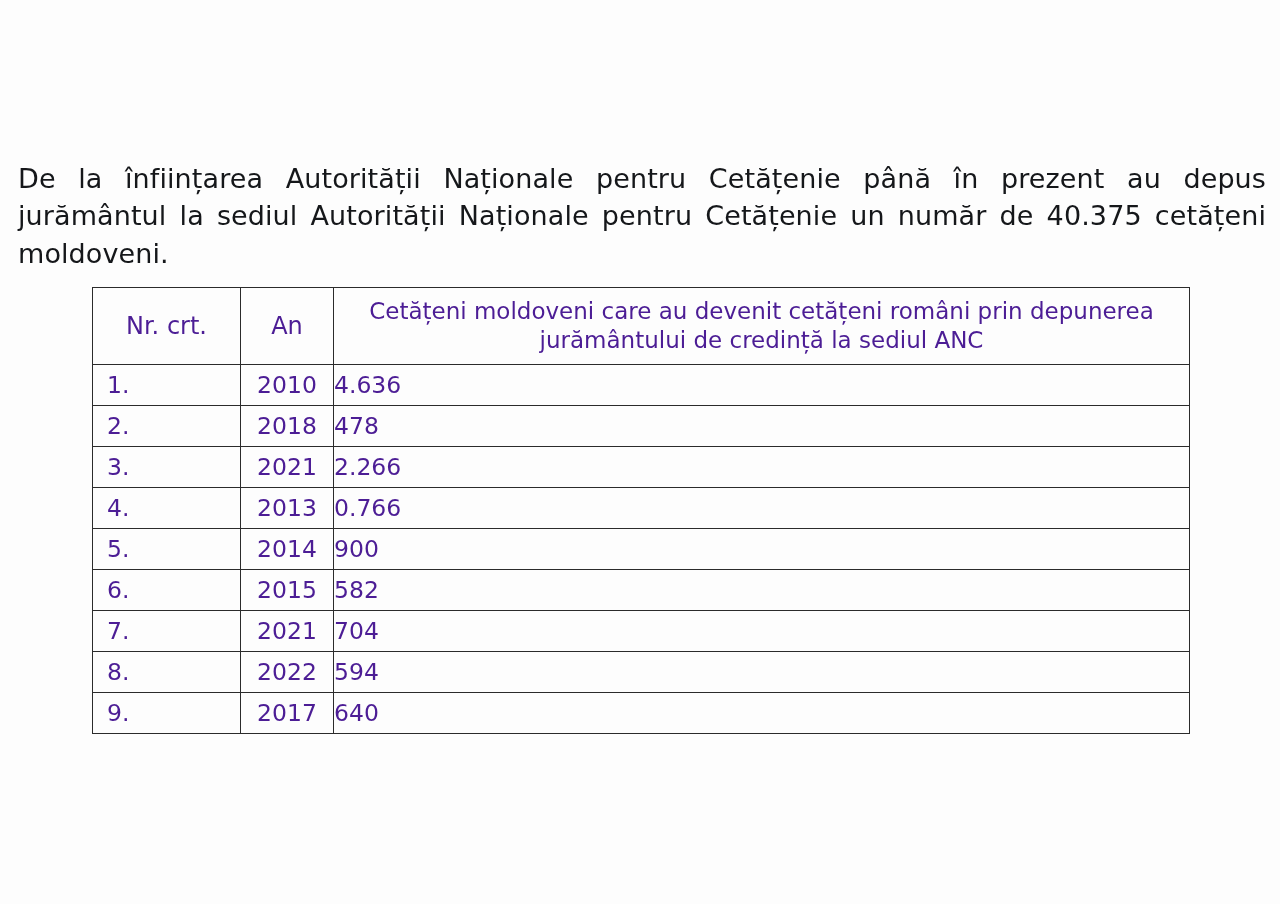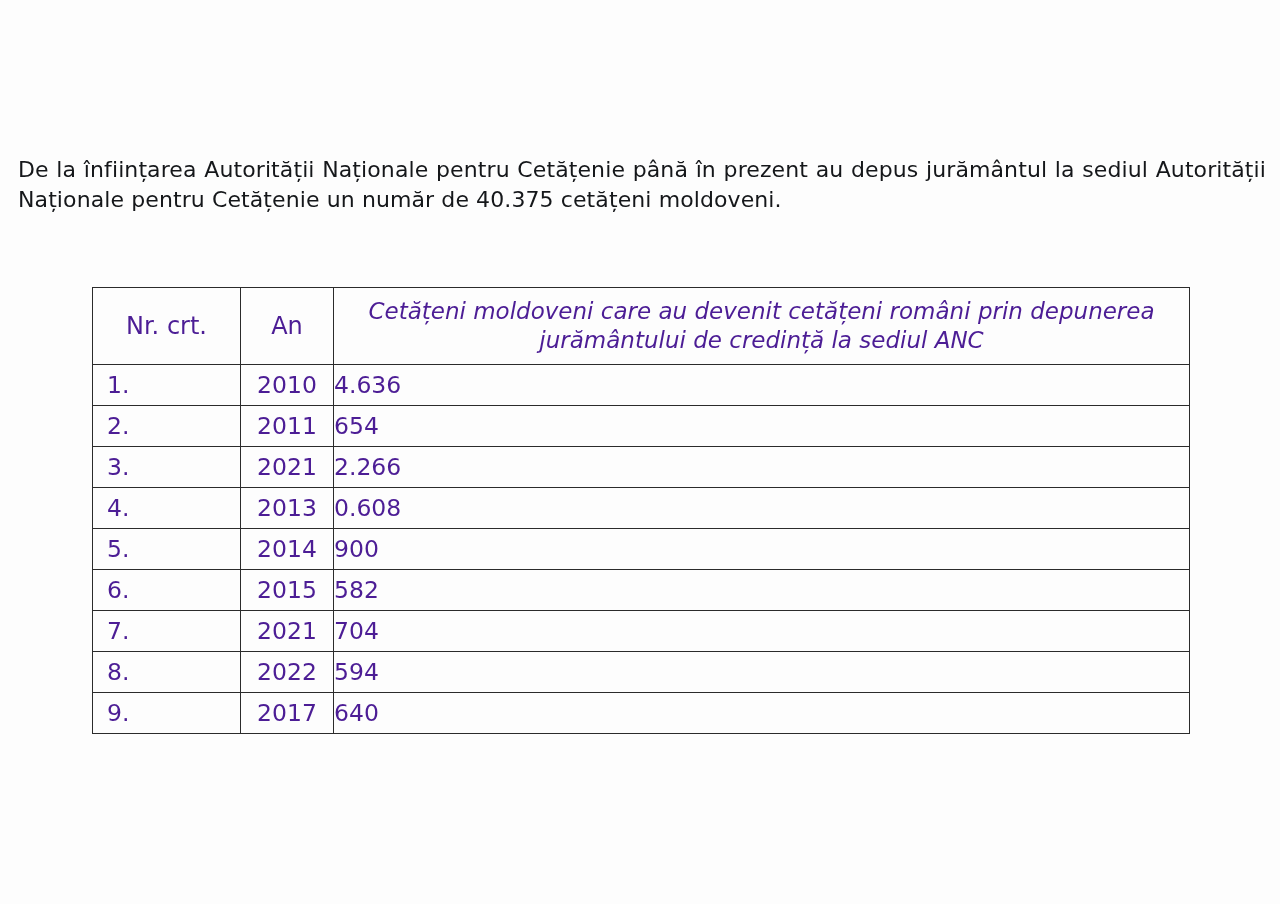--- a/index.html
+++ b/index.html
@@ -38,21 +38,21 @@
     display: block;
   }
 
   
   .intro {
     position: absolute;
     left: 18px;
     top: 133px;
     width: 1248px;
     z-index: 2;
-    font-size: 22px;
+    font-size: 27px;
     line-height: 1.38;
     text-align: justify;
     text-align-last: left;
     color: #15171a;
     letter-spacing: 0.1px;
   }
 
   
   .table-wrap {
     position: absolute;
@@ -99,21 +99,20 @@
     height: 68px;
     font-size: 24px;
   }
   thead .h-desc {
     text-align: center;
     vertical-align: middle;
     height: 68px;
     font-size: 23px;
     line-height: 1.25;
     padding: 4px 10px !important;
-    font-style: italic;
   }
 </style>
 </head>
 <body>
 
 <div class="page">
 
 
   <p class="intro">De la înființarea Autorității Naționale pentru Cetățenie până în prezent au depus jurământul la sediul Autorității Naționale pentru Cetățenie un număr de 40.375 cetățeni moldoveni.</p>
 
@@ -127,32 +126,32 @@
         </tr>
       </thead>
       <tbody>
         <tr>
           <td class="c-nr">1.</td>
           <td class="c-an">2010</td>
           <td class="c-val">4.636</td>
         </tr>
         <tr>
           <td class="c-nr">2.</td>
-          <td class="c-an">2011</td>
-          <td class="c-val">654</td>
+          <td class="c-an">2018</td>
+          <td class="c-val">478</td>
         </tr>
         <tr>
           <td class="c-nr">3.</td>
           <td class="c-an">2021</td>
           <td class="c-val">2.266</td>
         </tr>
         <tr>
           <td class="c-nr">4.</td>
           <td class="c-an">2013</td>
-          <td class="c-val">0.608</td>
+          <td class="c-val">0.766</td>
         </tr>
         <tr>
           <td class="c-nr">5.</td>
           <td class="c-an">2014</td>
           <td class="c-val">900</td>
         </tr>
         <tr>
           <td class="c-nr">6.</td>
           <td class="c-an">2015</td>
           <td class="c-val">582</td>

